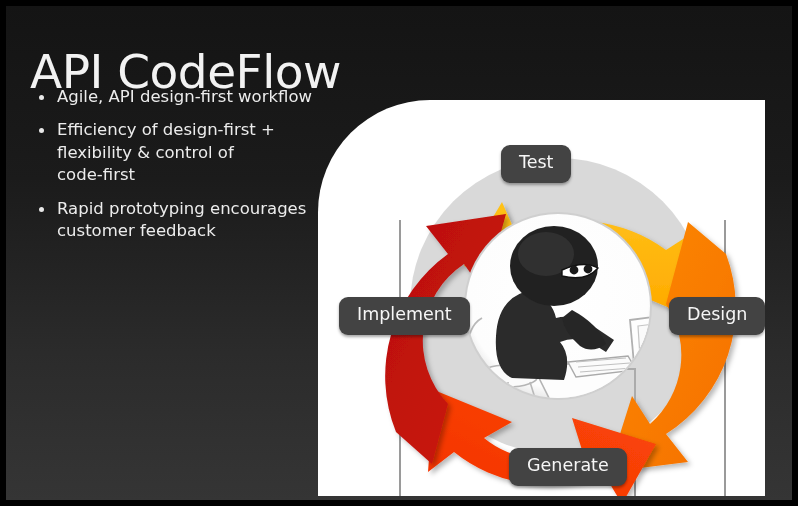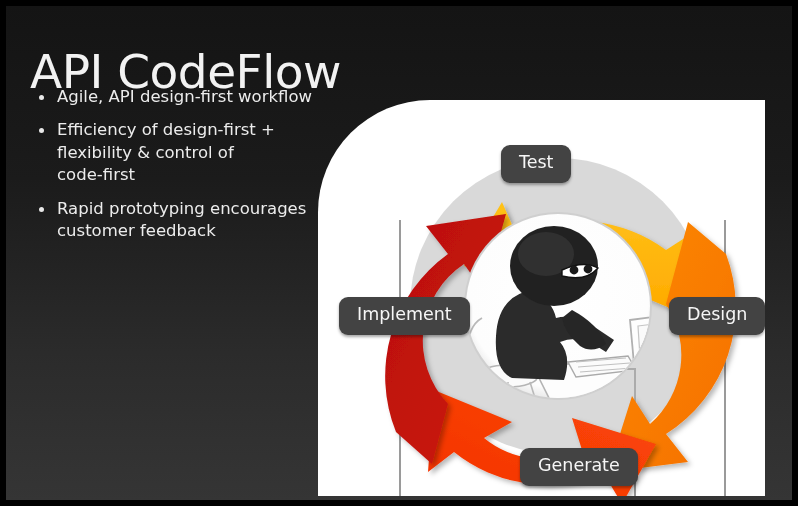--- a/index.html
+++ b/index.html
@@ -93,21 +93,21 @@
     line-height: 1;
     padding: 9px 18px 11px 18px;
     box-shadow: 0 2px 3px rgba(0,0,0,0.35);
     white-space: nowrap;
     box-sizing: border-box;
     text-align: center;
   }
   .label-test      { left: 183px; top: 45px; }
   .label-design    { left: 351px; top: 197px; text-align: right; }
   .label-implement { left: 21px;  top: 197px; }
-  .label-generate  { left: 202px; top: 348px; }
+  .label-generate  { left: 191px; top: 348px; }
 </style>
 </head>
 <body>
 
 <div id="slide">
 
   <div class="inner-bg"></div>
 
   <h1 class="title">API CodeFlow</h1>
 

